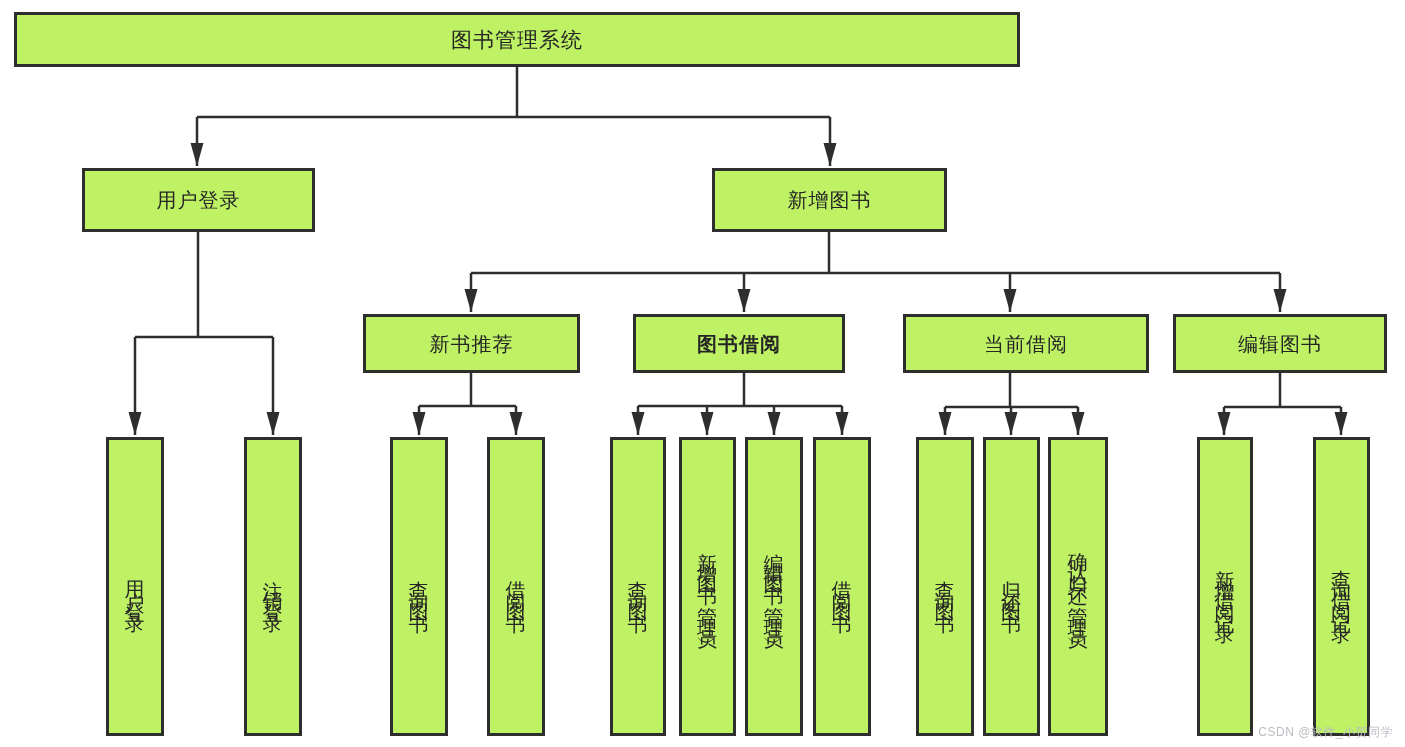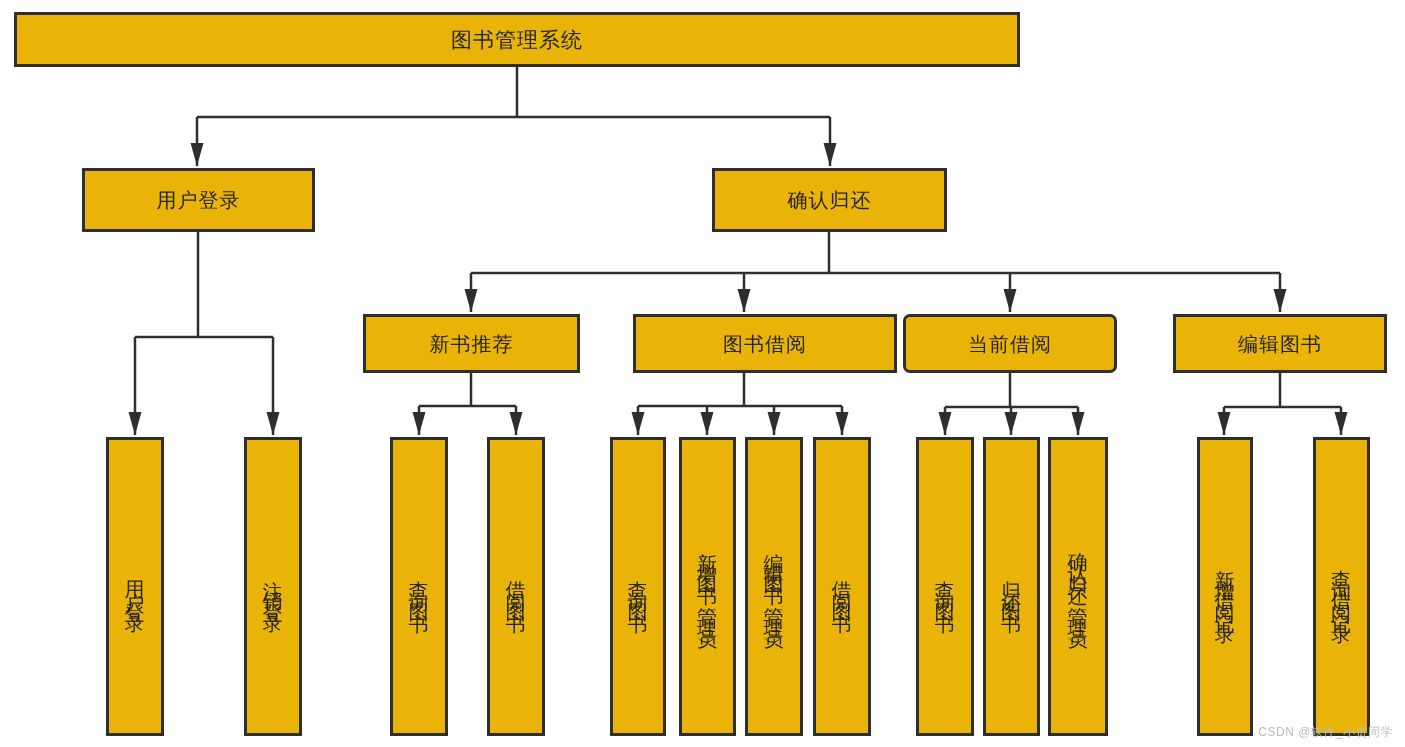--- a/index.html
+++ b/index.html
@@ -9,21 +9,21 @@
     width:1405px;height:747px;
     background:#ffffff;
     font-family:"Liberation Sans","DejaVu Sans",sans-serif;
     color:#252525;
     overflow:hidden;
   }
   .connector-layer{position:absolute;left:0;top:0;width:1405px;height:747px;pointer-events:none;}
   .node{
     position:absolute;
     border:3px solid #2e2e2e;
-    background:#eab308;
+    background:#bef264;
     display:flex;align-items:center;justify-content:center;
     text-align:center;
     line-height:1.2;
   }
   .hnode{font-size:20px;letter-spacing:1px;}
   .root-node{font-size:21px;}
   .vnode span{
     writing-mode:vertical-rl;
     text-orientation:mixed;
     font-size:20px;
@@ -93,25 +93,25 @@
       <line x1="1280" y1="373" x2="1280" y2="407"></line>
       <line x1="1224" y1="407" x2="1341" y2="407"></line>
       <line x1="1224" y1="407" x2="1224" y2="435" marker-end="url(#arrow)"></line>
       <line x1="1341" y1="407" x2="1341" y2="435" marker-end="url(#arrow)"></line>
     </g>
   </svg>
 
   <div class="node hnode root-node">图书管理系统</div>
 
   <div class="node hnode l1" style="left:82px;width:233px;">用户登录</div>
-  <div class="node hnode l1" style="left:712px;width:235px;">确认归还</div>
+  <div class="node hnode l1" style="left:712px;width:235px;">新增图书</div>
 
   <div class="node hnode l2" style="left:363px;width:217px;">新书推荐</div>
-  <div class="node hnode l2" style="left:633px;width:264px;">图书借阅</div>
-  <div class="node hnode l2" style="left:903px;width:214px;border-radius:7px;">当前借阅</div>
+  <div class="node hnode l2" style="left:633px;width:212px;font-weight:bold;">图书借阅</div>
+  <div class="node hnode l2" style="left:903px;width:246px;">当前借阅</div>
   <div class="node hnode l2" style="left:1173px;width:214px;">编辑图书</div>
 
   <div class="node vnode leaf" style="left:106px;width:58px;">
     <span>用户登录</span>
   </div>
   <div class="node vnode leaf" style="left:244px;width:58px;">
     <span>注销登录</span>
   </div>
 
   <div class="node vnode leaf" style="left:390px;width:58px;">

